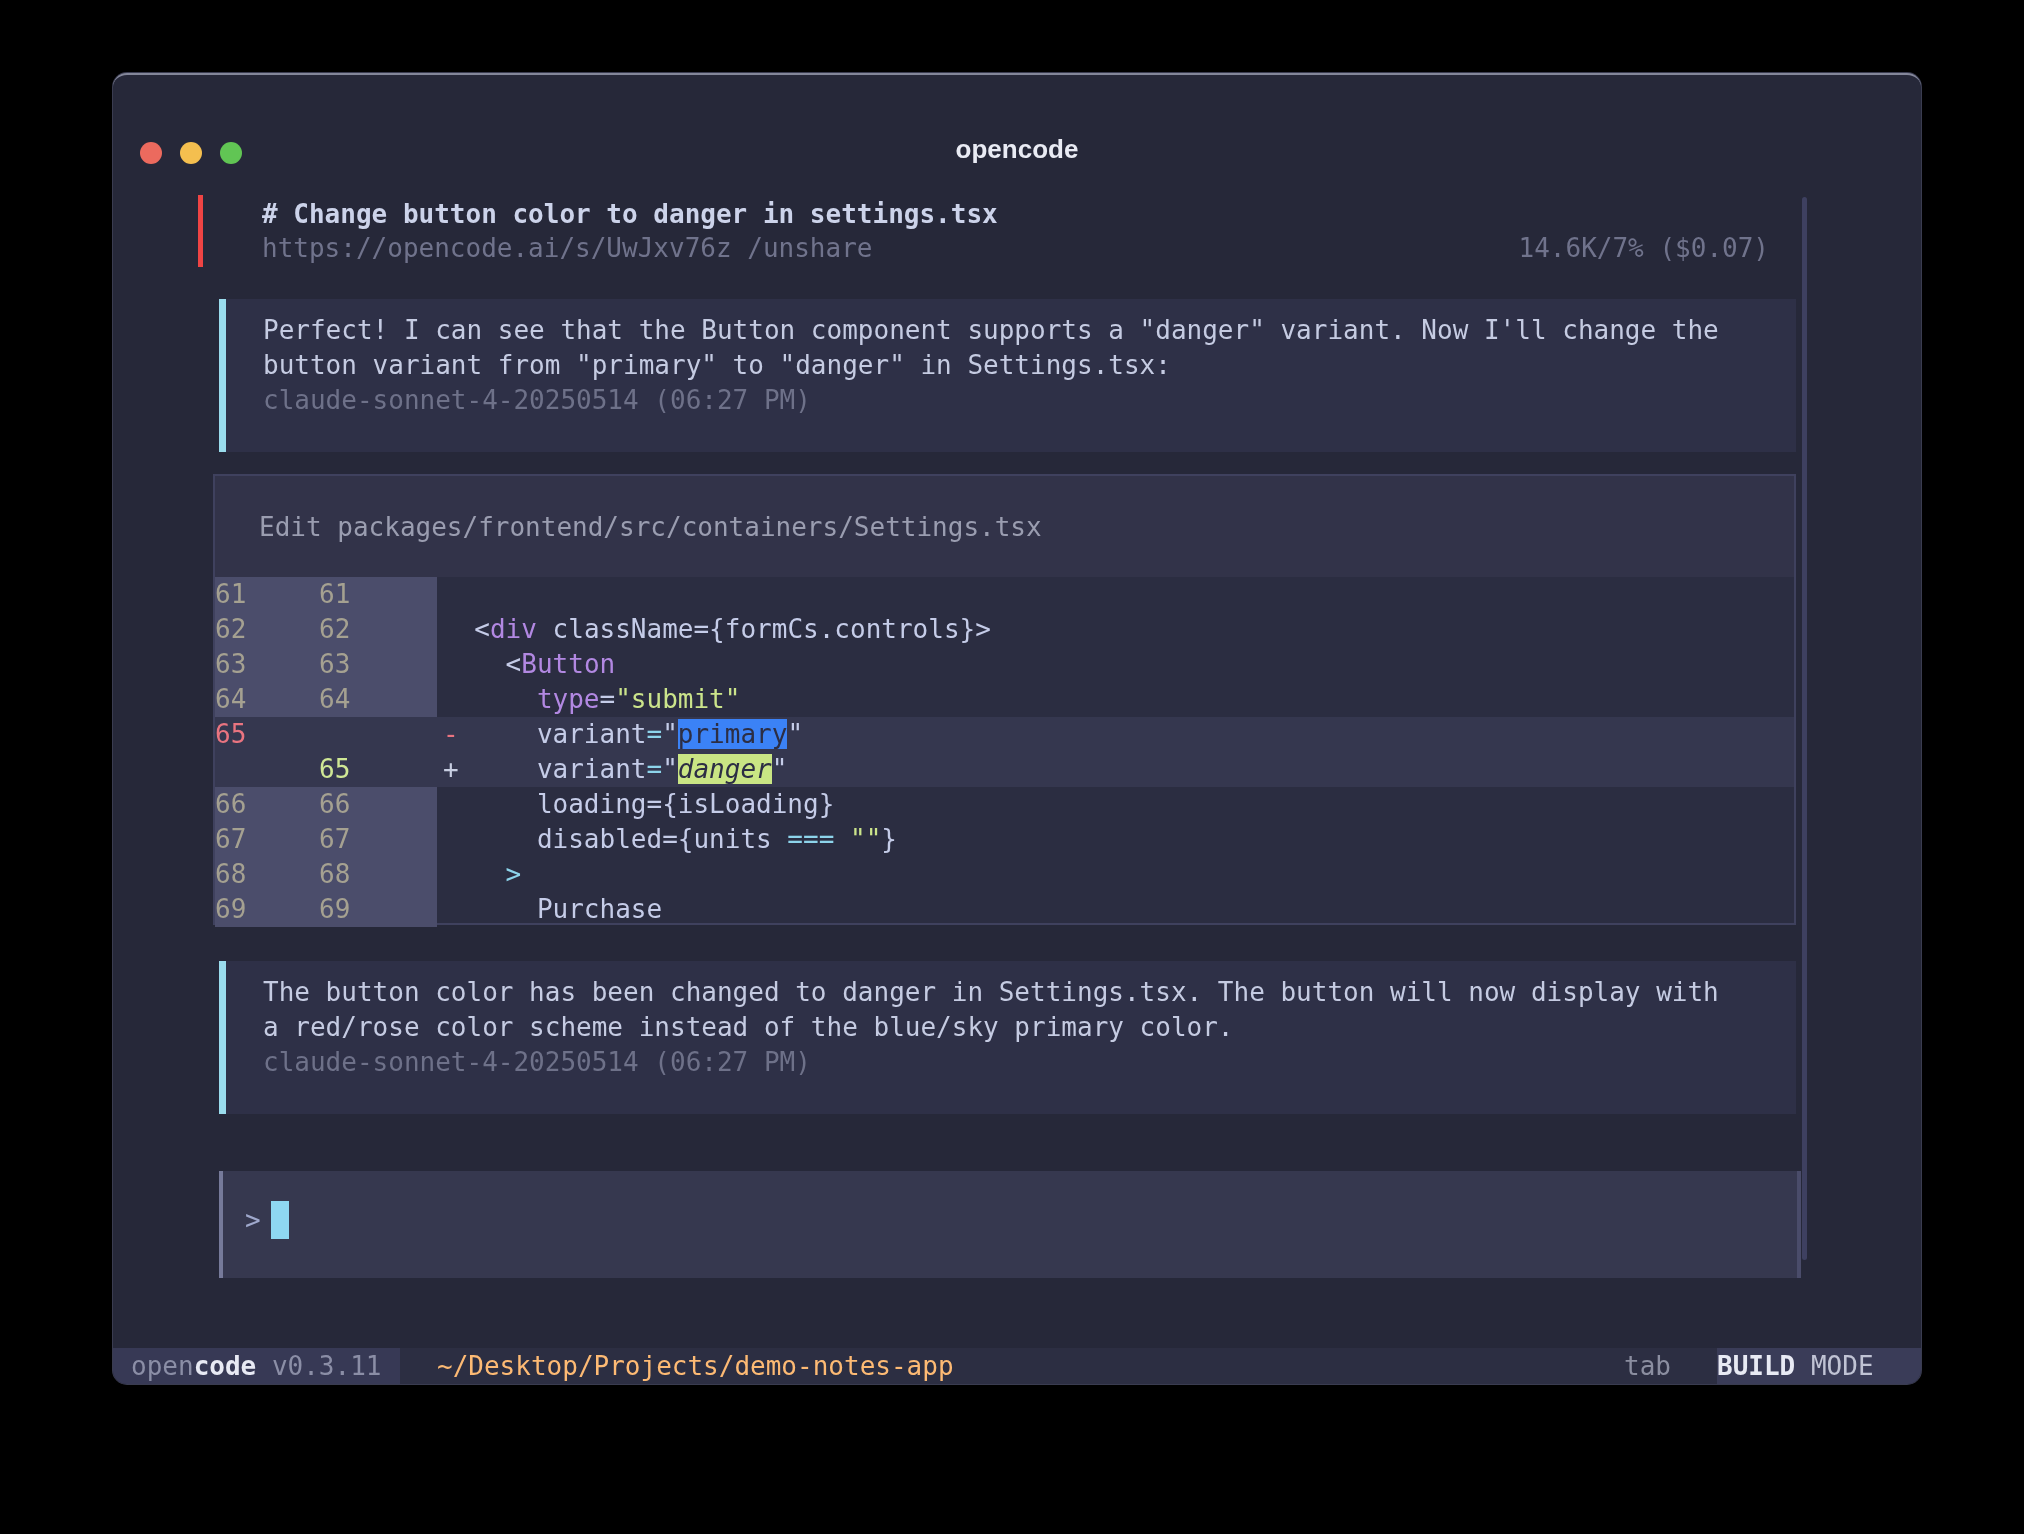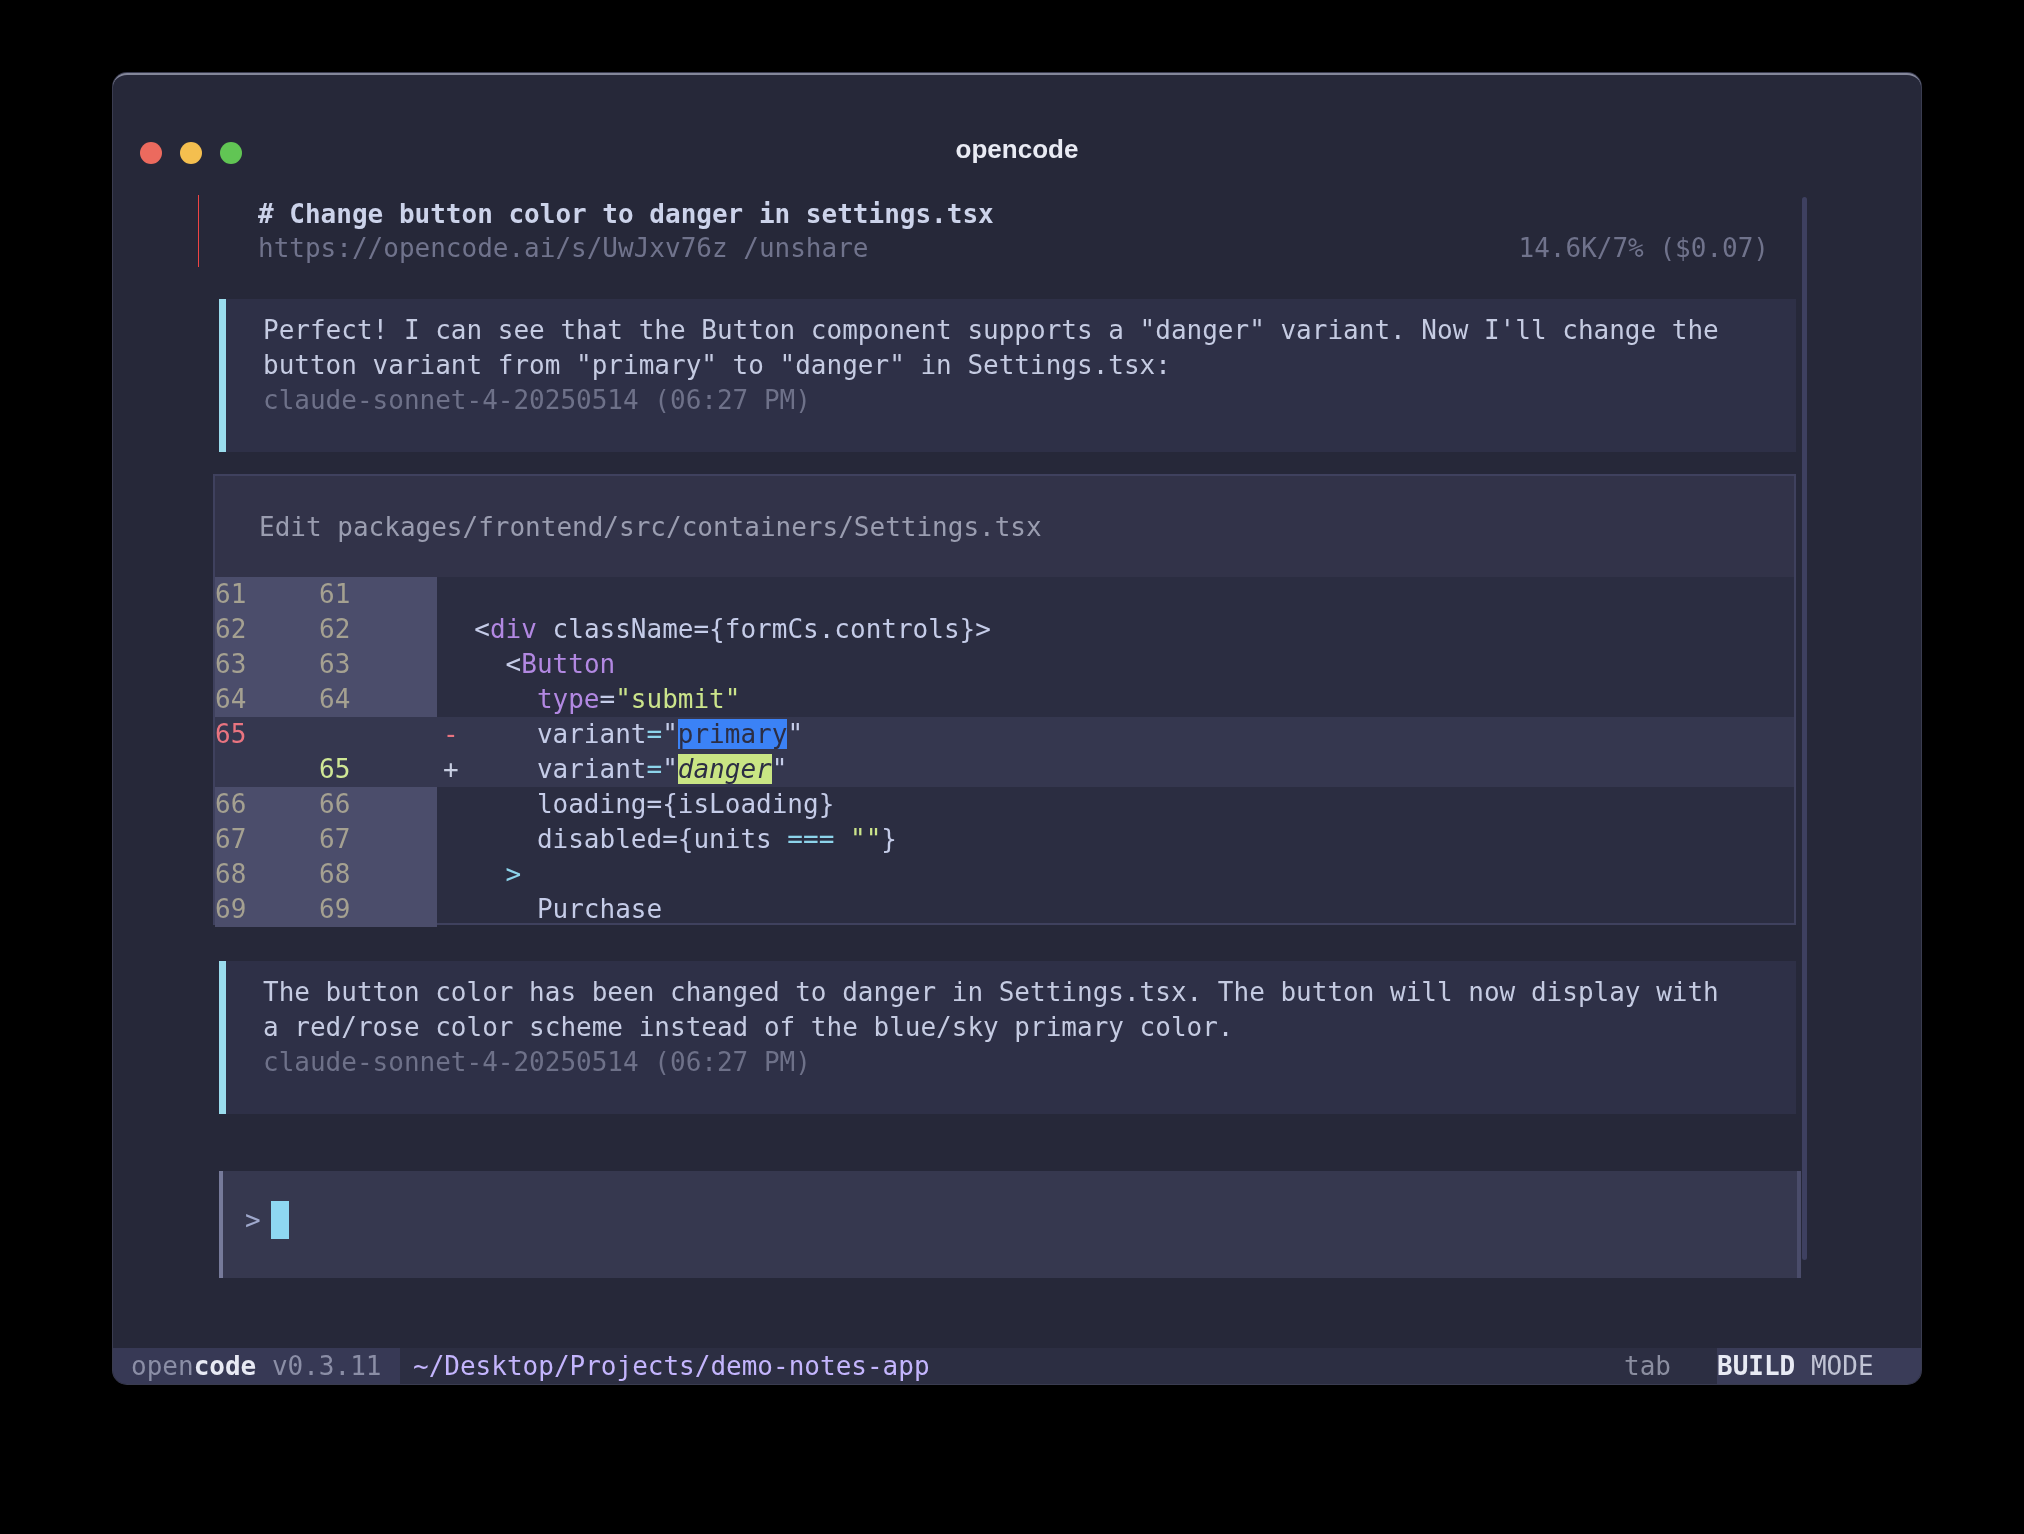--- a/index.html
+++ b/index.html
@@ -20,21 +20,21 @@
   .light.red{background:#ec6a5e;}
   .light.yellow{background:#f4bf4f;}
   .light.green{background:#61c554;}
   .win-title{
     position:absolute;left:0;top:21px;width:100%;text-align:center;
     font-family:"Liberation Sans",sans-serif;font-weight:700;font-size:26px;color:#e9ebf4;
   }
   
   .sess-header{
     position:absolute;left:85px;top:120px;right:152px;
-    border-left:1px solid #ef4444;padding:2px 0 2px 59px;line-height:34px;
+    border-left:5px solid #ef4444;padding:2px 0 2px 59px;line-height:34px;
   }
   .sess-title{font-weight:700;color:#ccd3ea;}
   .sess-row2{display:flex;justify-content:space-between;color:#70738c;text-align:right;}
   
   .scrollbar{position:absolute;left:1689px;top:122px;width:5px;height:1063px;background:#3e4060;border-radius:3px;}
   
   .msg{
     position:absolute;left:106px;right:125px;height:139px;
     background:#2e3047;border-left:7px solid #9adced;
     padding:14px 0 0 37px;line-height:35px;color:#c5cbe2;
@@ -84,21 +84,21 @@
   .model-provider{color:#787c92;}
   .model-name{color:#c9cede;}
   
   .statusbar{
     position:absolute;left:0;bottom:0;width:100%;height:36px;background:#2c2e42;
     line-height:36px;
   }
   .app-chip{position:absolute;left:0;top:0;height:36px;width:287px;background:#373955;
     padding-left:18px;box-sizing:border-box;color:#8b8ea6;}
   .app-chip b{color:#e8eaf4;font-weight:700;}
-  .cwd{position:absolute;left:300px;top:0;color:#c4b5fd;}
+  .cwd{position:absolute;left:324px;top:0;color:#fdba74;}
   .tab-hint{position:absolute;right:250px;top:0;color:#8b8ea0;}
   .mode-chip{position:absolute;right:0;top:0;height:36px;width:204px;background:#3a3c58;
     color:#c0c3d4;}
   .mode-chip b{color:#e8eaf4;font-weight:700;}
 </style>
 </head>
 <body>
 
 <div class="window">
 

